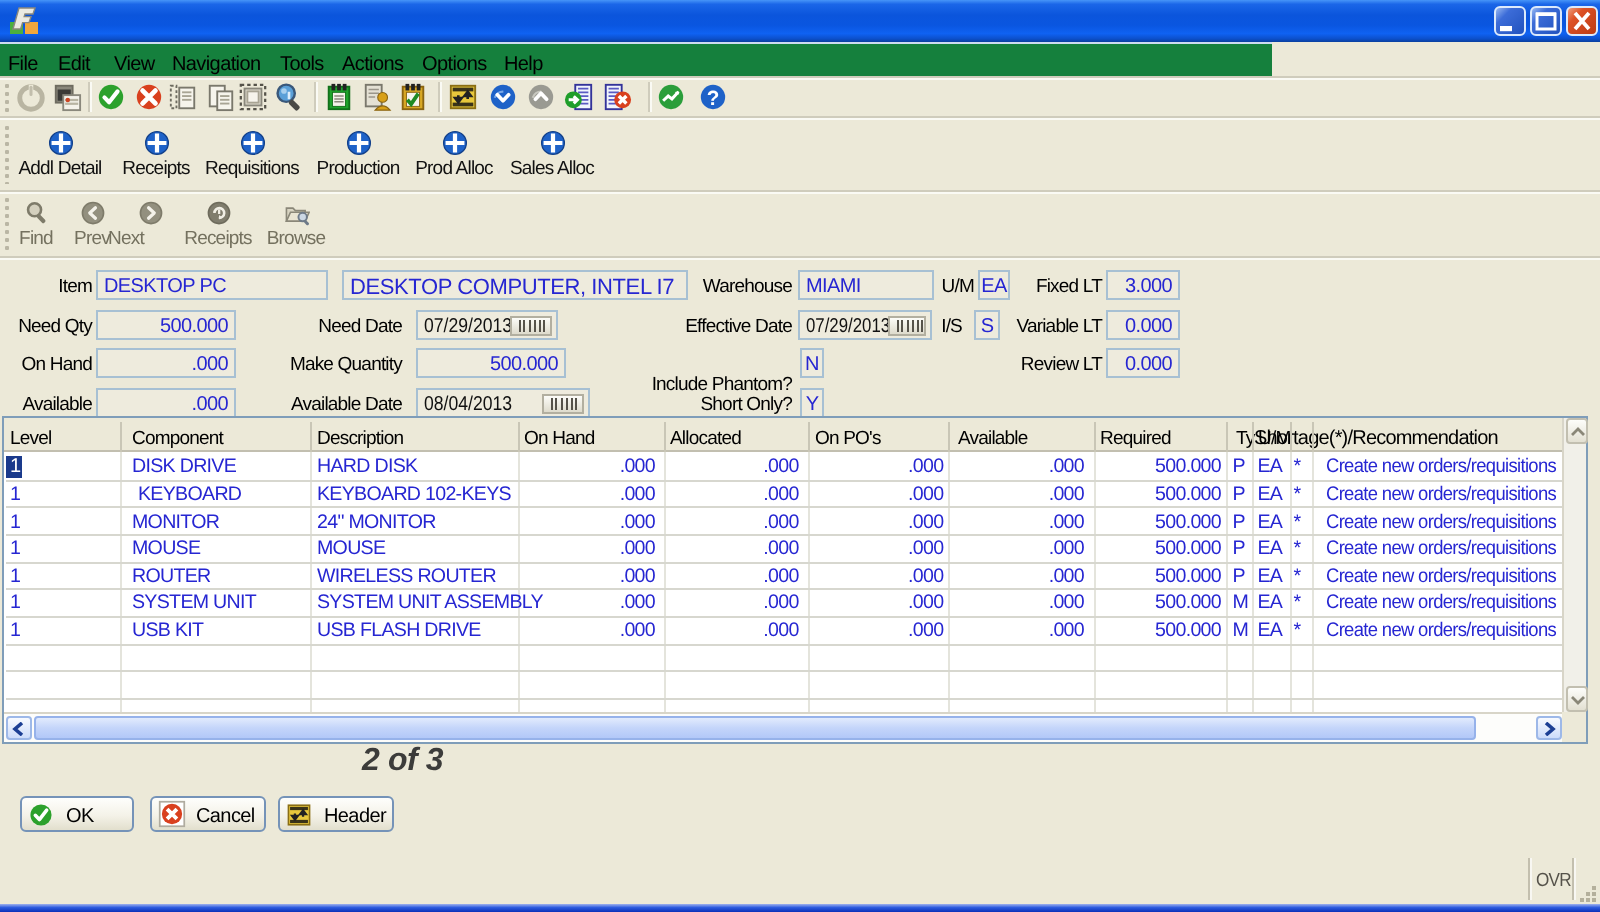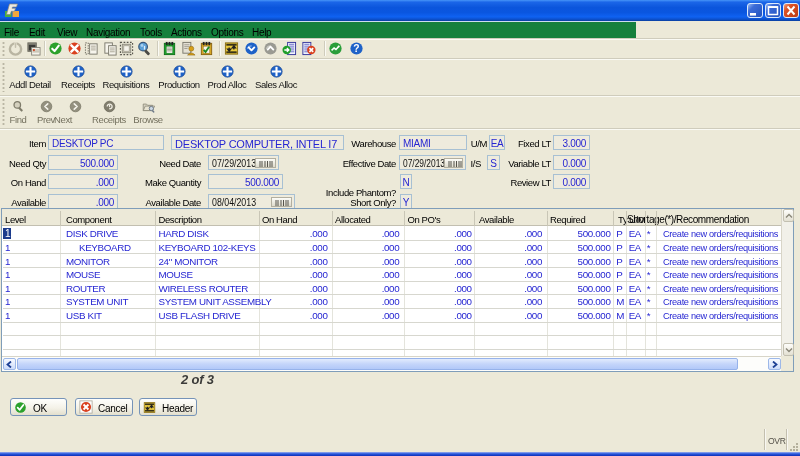--- a/index.html
+++ b/index.html
@@ -343,21 +343,21 @@
 <div class="gcell gcr" style="left:265.5px;top:19.2px;width:60px">.000</div>
 <div class="gcell gcr" style="left:337.3px;top:19.2px;width:60px">.000</div>
 <div class="gcell gcr" style="left:409.7px;top:19.2px;width:60px">.000</div>
 <div class="gcell gcr" style="left:480px;top:19.2px;width:60px">.000</div>
 <div class="gcell gcr" style="left:548.5px;top:19.2px;width:60px">500.000</div>
 <div class="gcell" style="left:614.3px;top:19.2px">P</div>
 <div class="gcell" style="left:626.7px;top:19.2px">EA</div>
 <div class="gcell" style="left:644.8px;top:19.2px">*</div>
 <div class="gcell" style="left:661px;top:19.2px;transform:scaleX(0.94);transform-origin:0 0">Create new orders/requisitions</div>
 <div class="gcell" style="left:3px;top:32.85px">1</div>
-<div class="gcell" style="left:77px;top:32.85px">KEYBOARD</div>
+<div class="gcell" style="left:67px;top:32.85px">KEYBOARD</div>
 <div class="gcell" style="left:156.5px;top:32.85px">KEYBOARD 102-KEYS</div>
 <div class="gcell gcr" style="left:265.5px;top:32.85px;width:60px">.000</div>
 <div class="gcell gcr" style="left:337.3px;top:32.85px;width:60px">.000</div>
 <div class="gcell gcr" style="left:409.7px;top:32.85px;width:60px">.000</div>
 <div class="gcell gcr" style="left:480px;top:32.85px;width:60px">.000</div>
 <div class="gcell gcr" style="left:548.5px;top:32.85px;width:60px">500.000</div>
 <div class="gcell" style="left:614.3px;top:32.85px">P</div>
 <div class="gcell" style="left:626.7px;top:32.85px">EA</div>
 <div class="gcell" style="left:644.8px;top:32.85px">*</div>
 <div class="gcell" style="left:661px;top:32.85px;transform:scaleX(0.94);transform-origin:0 0">Create new orders/requisitions</div>
@@ -437,21 +437,21 @@
         <path d="M5 0.5 L1.5 3.5 L5 6.5" stroke="#1c3f94" stroke-width="1.8" fill="none"></path>
       </svg>
 <div class="abs" style="left:15px;top:1px;width:721px;height:12px;border:1px solid #96b2ea;border-radius:2px;background:linear-gradient(180deg,#e2ebfd,#c4d5fa 50%,#b2c8f8)"></div>
 <div class="sbtn" style="left:766px;top:1px;width:13px;height:12px"></div>
 <svg class="abs" style="left:769px;top:4px" width="7" height="7">
         <path d="M2 0.5 L5.5 3.5 L2 6.5" stroke="#1c3f94" stroke-width="1.8" fill="none"></path>
       </svg>
 </div>
 <div class="abs" style="left:779px;top:147px;width:12px;height:15px;background:#ece9d8"></div>
 </div>
-<div class="abs" style="left:181px;top:372px;font-size:13px;font-weight:bold;font-style:italic;color:#3c3c3a;letter-spacing:-0.2px">2 of 3</div>
+<div class="abs" style="left:181px;top:372px;font-size:16px;font-weight:bold;font-style:italic;color:#3c3c3a;letter-spacing:-0.2px">2 of 3</div>
 <div class="btn" style="left:10px;width:57px">
     <svg class="abs" style="left:3px;top:2px" width="13" height="13" viewBox="0 0 16 16">
       <circle cx="8" cy="8" r="6.5" fill="#2ca12c"></circle>
       <path d="M4.5 8.2 L7 10.8 L11.5 5" stroke="#fff" stroke-width="2.2" fill="none" stroke-linecap="round" stroke-linejoin="round"></path>
     </svg>
     <span class="btext">OK</span>
   </div>
 <div class="btn" style="left:75px;width:58px">
     <svg class="abs" style="left:3px;top:1px" width="14" height="14" viewBox="0 0 16 16">
       <rect x="1" y="1" width="14" height="14" fill="#fff" stroke="#b0aca0"></rect>

